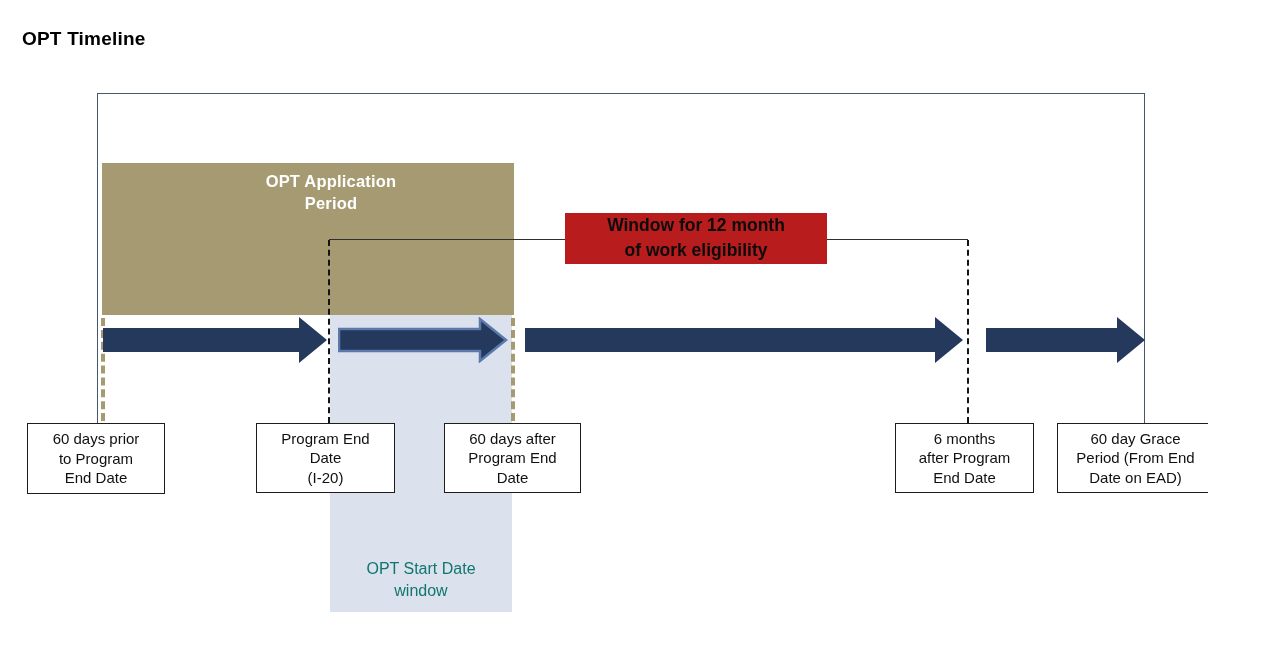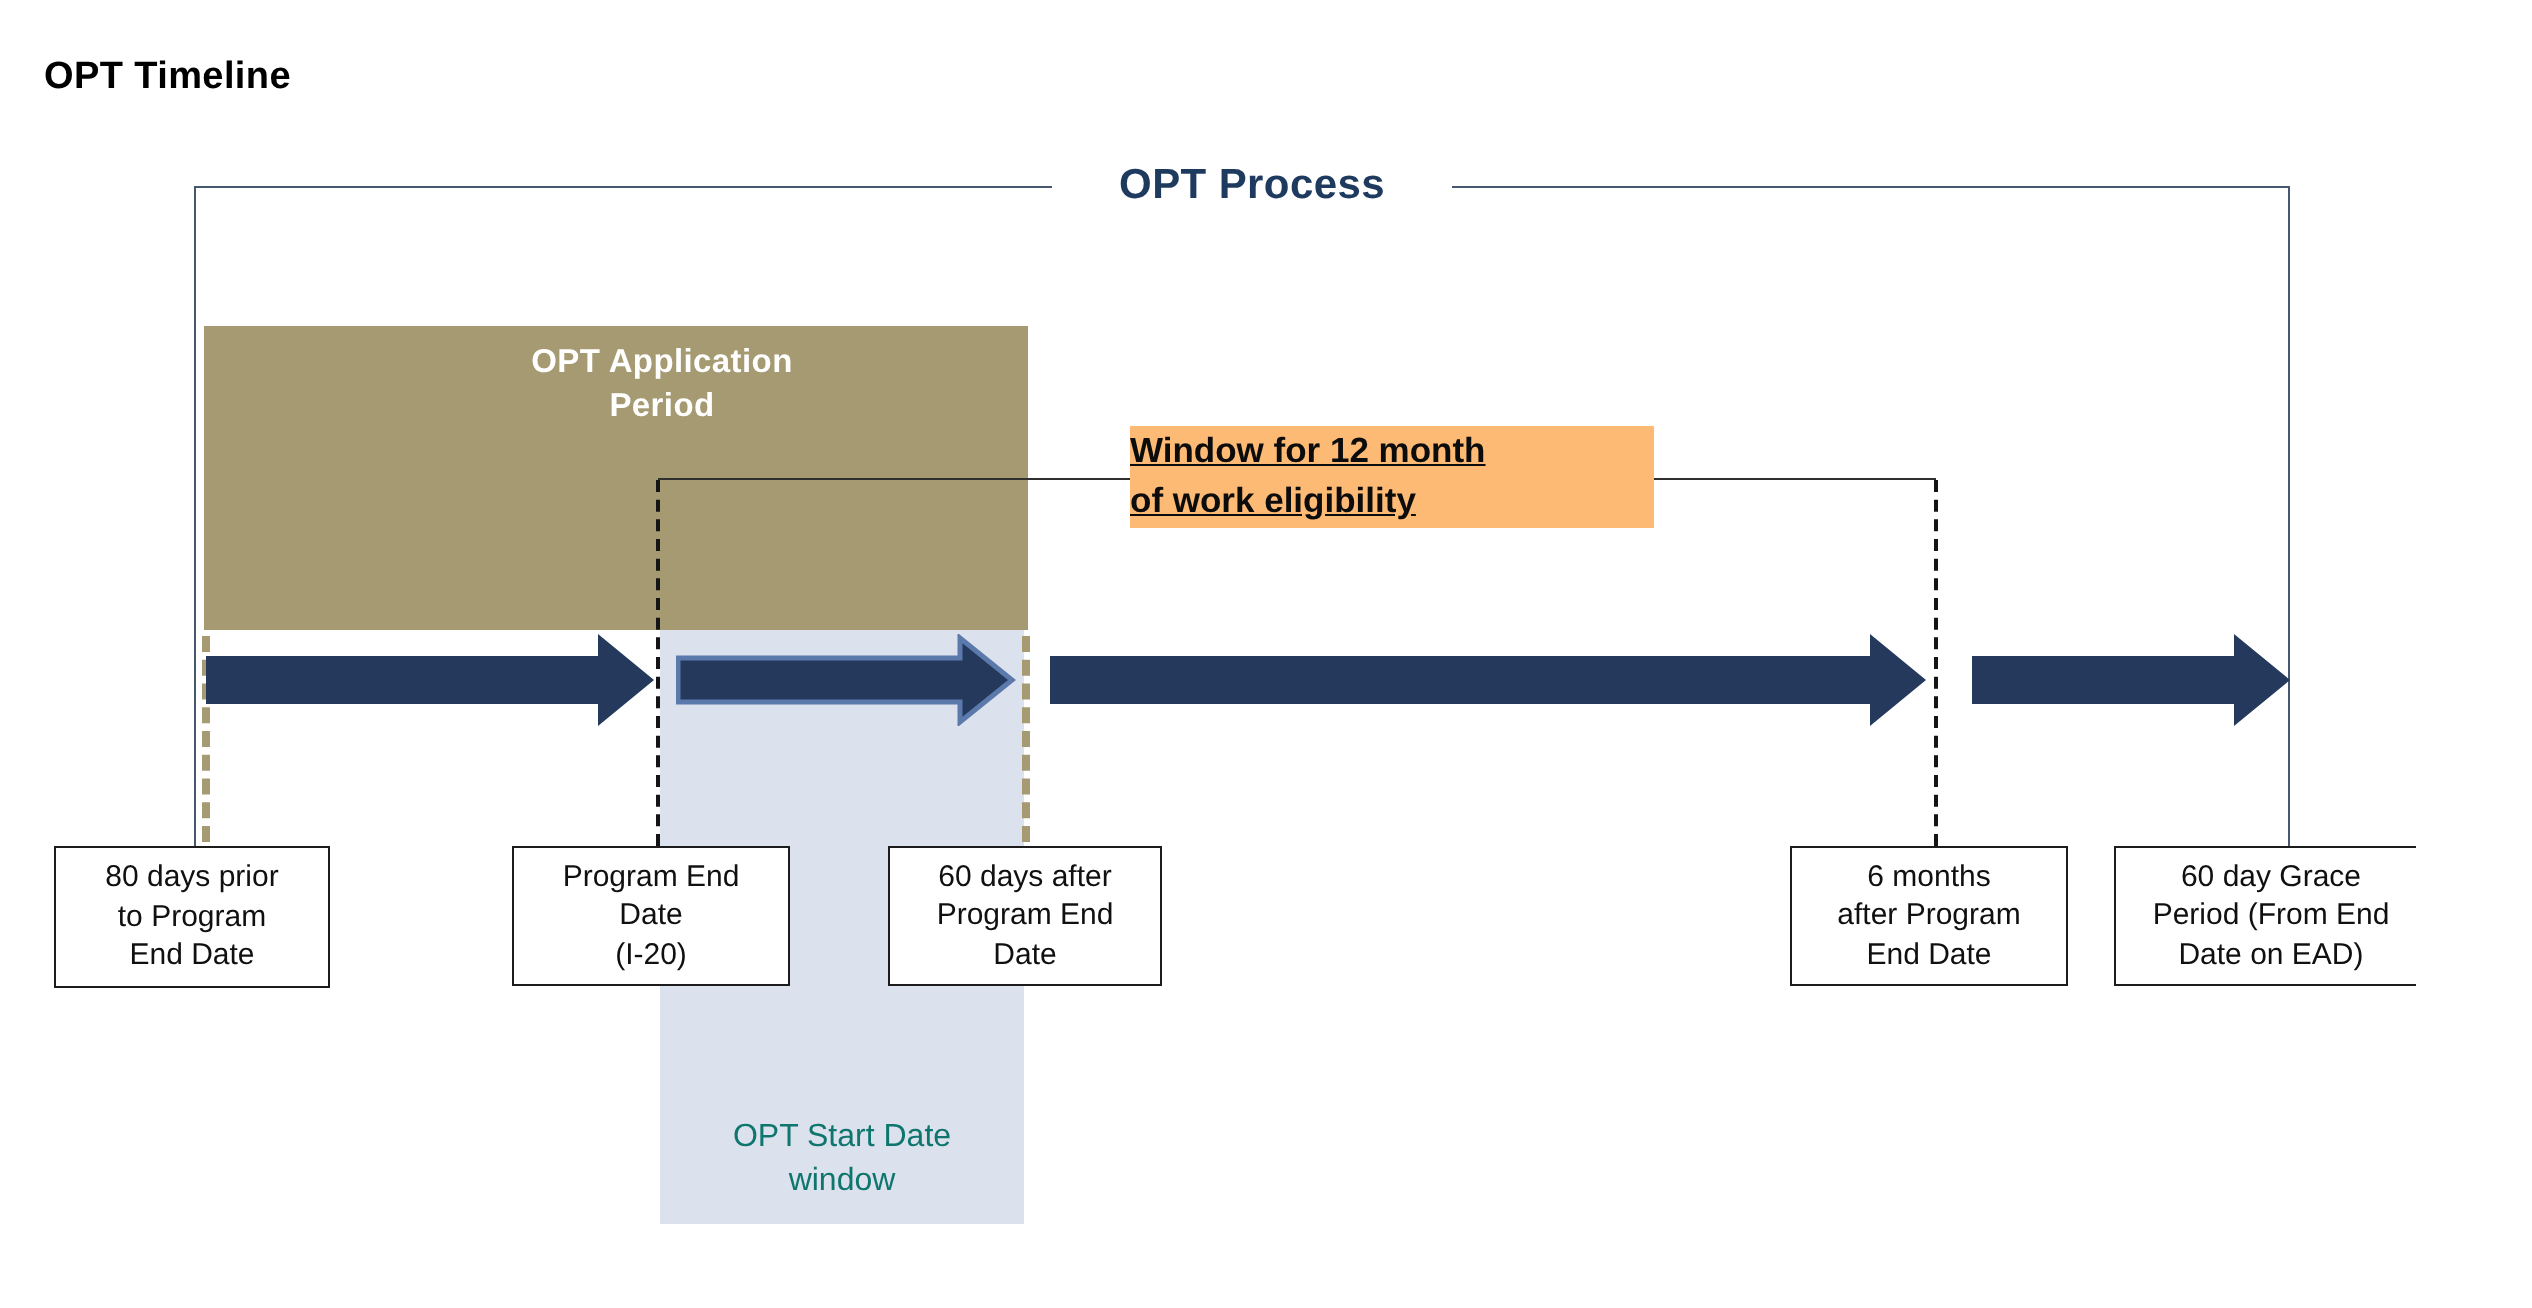--- a/index.html
+++ b/index.html
@@ -39,23 +39,23 @@
   }
   .app-period-label {
     padding-top: 8px; text-align: center;
     color: #ffffff; font-weight: bold; font-size: 16.5px;
     line-height: 1.32; white-space: pre-line; letter-spacing: 0.2px;
   }
 
   .connector-line { left: 329px; top: 239px; width: 639px; height: 0; border-top: 1.2px solid #2f2f2f; z-index: 4; }
   .work-window-label {
     left: 565px; top: 213px; width: 262px;
-    background: #fdba74; text-align: left;
+    background: #b91c1c; text-align: center;
     font-size: 17.5px; font-weight: bold; color: #0c0c0c;
-    line-height: 1.45; white-space: pre-line; z-index: 5; text-decoration: underline;
+    line-height: 1.45; white-space: pre-line; z-index: 5;
   }
 
   .dash-black-1 { left: 328px; top: 240px; width: 0; height: 183px; border-left: 2px dashed #141414; z-index: 6; }
   .dash-black-2 { left: 967px; top: 240px; width: 0; height: 183px; border-left: 2px dashed #141414; z-index: 6; }
   .dash-khaki-1 { left: 101px; top: 318px; width: 0; height: 103px; border-left: 4px dashed #a59a72; z-index: 5; }
   .dash-khaki-2 { left: 511px; top: 318px; width: 0; height: 103px; border-left: 4px dashed #a59a72; z-index: 5; }
 
   .start-window-box {
     left: 330px; top: 315px; width: 182px; height: 297px;
     background: #dce1ee; z-index: 2;
@@ -88,21 +88,20 @@
 </head>
 <body>
 
 <div class="canvas">
 
   <div class="abs page-title">OPT Timeline</div>
 
   <div class="abs bracket-top"></div>
   <div class="abs bracket-left"></div>
   <div class="abs bracket-right"></div>
-  <div class="abs process-header">OPT Process</div>
 
   <div class="abs app-period-box">
     <div class="app-period-label">OPT Application
 Period</div>
   </div>
 
   <div class="abs start-window-box">
     <div class="start-window-label">OPT Start Date
 window</div>
   </div>
@@ -122,21 +121,21 @@
   <svg class="abs arrow arrow-2" width="170" height="46" viewBox="0 0 170 46">
     <polygon points="1,12 142,12 142,2 168,23 142,44 142,34 1,34" fill="#24395c" stroke="#5b79ab" stroke-width="2.5"></polygon>
   </svg>
   <svg class="abs arrow arrow-3" width="438" height="46" viewBox="0 0 438 46">
     <polygon points="0,11 410,11 410,0 438,23 410,46 410,35 0,35" fill="#24395c"></polygon>
   </svg>
   <svg class="abs arrow arrow-4" width="159" height="46" viewBox="0 0 159 46">
     <polygon points="0,11 131,11 131,0 159,23 131,46 131,35 0,35" fill="#24395c"></polygon>
   </svg>
 
-  <div class="abs milestone m1">80 days prior
+  <div class="abs milestone m1">60 days prior
 to Program
 End Date</div>
   <div class="abs milestone m2">Program End
 Date
 (I-20)</div>
   <div class="abs milestone m3">60 days after
 Program End
 Date</div>
   <div class="abs milestone m4">6 months
 after Program

